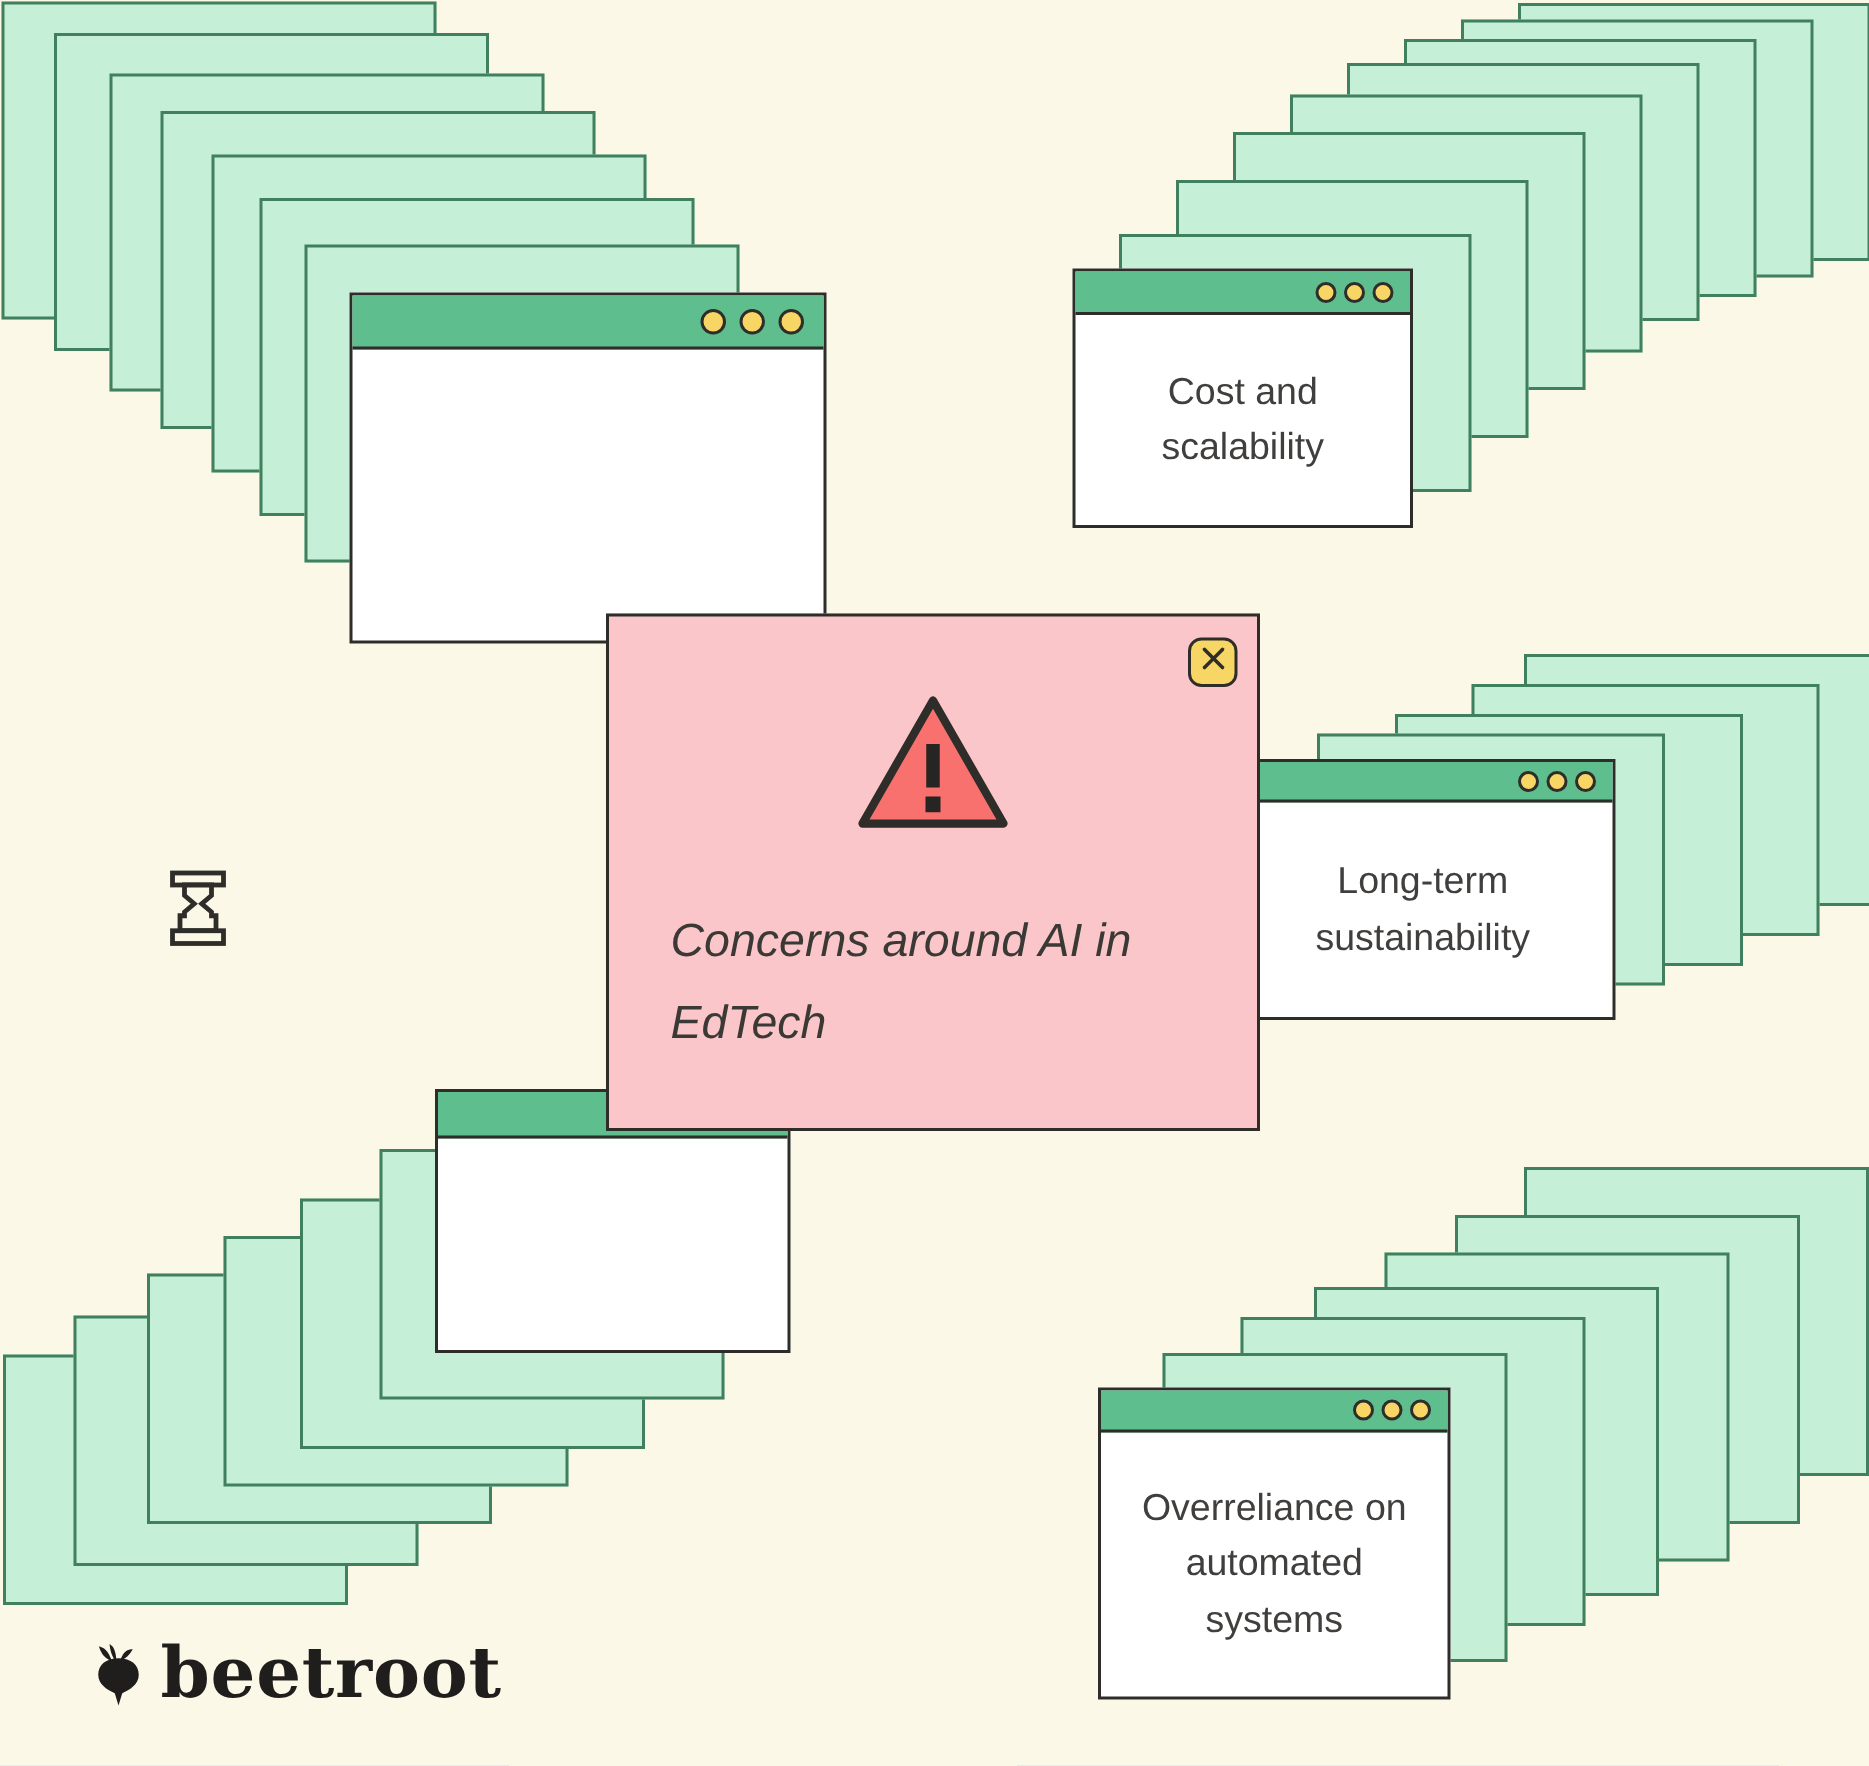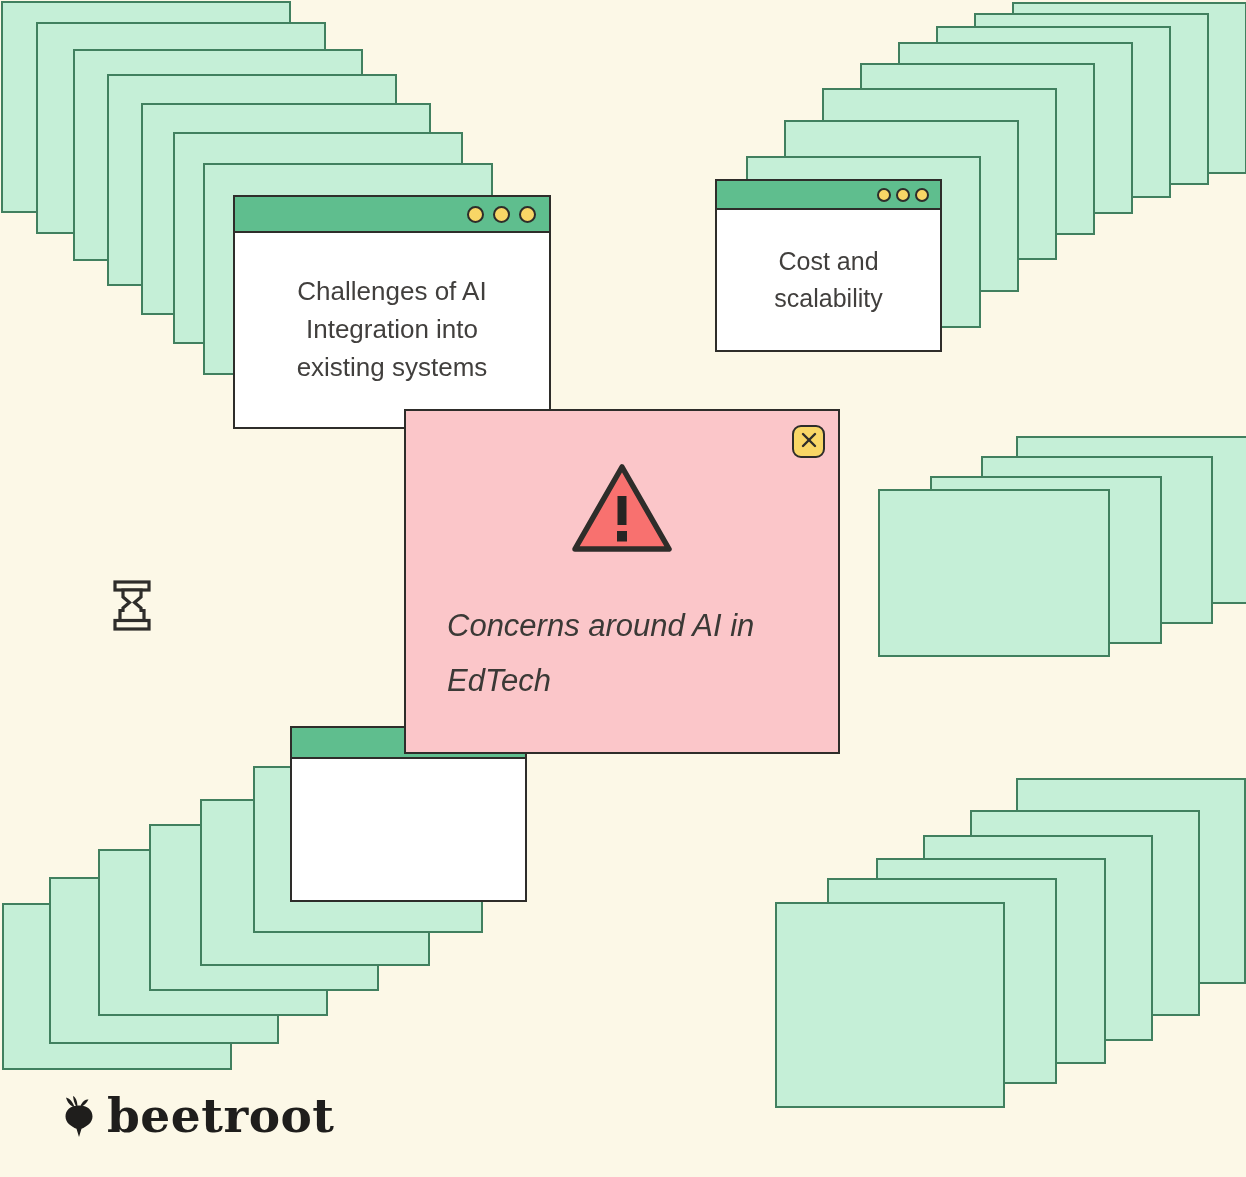--- a/index.html
+++ b/index.html
@@ -82,23 +82,20 @@
       <div class="ghost" style="left: 141px; top: 103px; width: 290px; height: 212px;"></div>
       <div class="ghost" style="left: 173px; top: 132px; width: 290px; height: 212px;"></div>
       <div class="ghost" style="left: 203px; top: 163px; width: 290px; height: 212px;"></div>
     </div>
   <div class="window win-tl" style="left:233px;top:195px;width:318px;height:234px">
     <div class="titlebar" style="height:36px">
       <span class="dot"></span>
       <span class="dot"></span>
       <span class="dot"></span>
     </div>
-    <div class="body">
-      <p class="label">Challenges of AI Integration into existing systems</p>
-    </div>
   </div>
 
   <div class="cascade">
       <div class="ghost" style="left: 1012px; top: 2px; width: 235px; height: 172px;"></div>
       <div class="ghost" style="left: 974px; top: 13px; width: 235px; height: 172px;"></div>
       <div class="ghost" style="left: 936px; top: 26px; width: 235px; height: 172px;"></div>
       <div class="ghost" style="left: 898px; top: 42px; width: 235px; height: 172px;"></div>
       <div class="ghost" style="left: 860px; top: 63px; width: 235px; height: 172px;"></div>
       <div class="ghost" style="left: 822px; top: 88px; width: 235px; height: 172px;"></div>
       <div class="ghost" style="left: 784px; top: 120px; width: 235px; height: 172px;"></div>
@@ -114,20 +111,30 @@
       <p class="label">Cost and scalability</p>
     </div>
   </div>
 
   <div class="cascade">
       <div class="ghost" style="left: 1016px; top: 436px; width: 232px; height: 168px;"></div>
       <div class="ghost" style="left: 981px; top: 456px; width: 232px; height: 168px;"></div>
       <div class="ghost" style="left: 930px; top: 476px; width: 232px; height: 168px;"></div>
       <div class="ghost" style="left: 878px; top: 489px; width: 232px; height: 168px;"></div>
     </div>
+  <div class="window win-rm" style="left:820px;top:506px;width:257px;height:174px">
+    <div class="titlebar" style="height:27px">
+      <span class="dot"></span>
+      <span class="dot"></span>
+      <span class="dot"></span>
+    </div>
+    <div class="body">
+      <p class="label">Long-term sustainability</p>
+    </div>
+  </div>
 
   <div class="cascade">
       <div class="ghost" style="left: 2px; top: 903px; width: 230px; height: 167px;"></div>
       <div class="ghost" style="left: 49px; top: 877px; width: 230px; height: 167px;"></div>
       <div class="ghost" style="left: 98px; top: 849px; width: 230px; height: 167px;"></div>
       <div class="ghost" style="left: 149px; top: 824px; width: 230px; height: 167px;"></div>
       <div class="ghost" style="left: 200px; top: 799px; width: 230px; height: 167px;"></div>
       <div class="ghost" style="left: 253px; top: 766px; width: 230px; height: 167px;"></div>
     </div>
   <div class="window win-bl" style="left:290px;top:726px;width:237px;height:176px">
@@ -139,20 +146,30 @@
   </div>
 
   <div class="cascade">
       <div class="ghost" style="left: 1016px; top: 778px; width: 230px; height: 206px;"></div>
       <div class="ghost" style="left: 970px; top: 810px; width: 230px; height: 206px;"></div>
       <div class="ghost" style="left: 923px; top: 835px; width: 230px; height: 206px;"></div>
       <div class="ghost" style="left: 876px; top: 858px; width: 230px; height: 206px;"></div>
       <div class="ghost" style="left: 827px; top: 878px; width: 230px; height: 206px;"></div>
       <div class="ghost" style="left: 775px; top: 902px; width: 230px; height: 206px;"></div>
     </div>
+  <div class="window win-br" style="left:732px;top:925px;width:235px;height:208px">
+    <div class="titlebar" style="height:28px">
+      <span class="dot"></span>
+      <span class="dot"></span>
+      <span class="dot"></span>
+    </div>
+    <div class="body">
+      <p class="label">Overreliance on automated systems</p>
+    </div>
+  </div>
 
   <div class="hourglass">
     <svg width="40" height="52" viewBox="0 0 40 52">
       <g stroke="#2E2D2A" stroke-width="3.2" fill="#FCF8E7" stroke-linejoin="miter">
         <rect x="3" y="2" width="34" height="8"></rect>
         <path d="M11 10 h18 v7 l-6.5 5.5 6.5 5.5 v2.5 h3 v10 h-24 v-10 h3 v-2.5 l6.5 -5.5 -6.5 -5.5 z"></path>
         <rect x="3" y="40.5" width="34" height="8.5"></rect>
       </g>
     </svg>
   </div>

